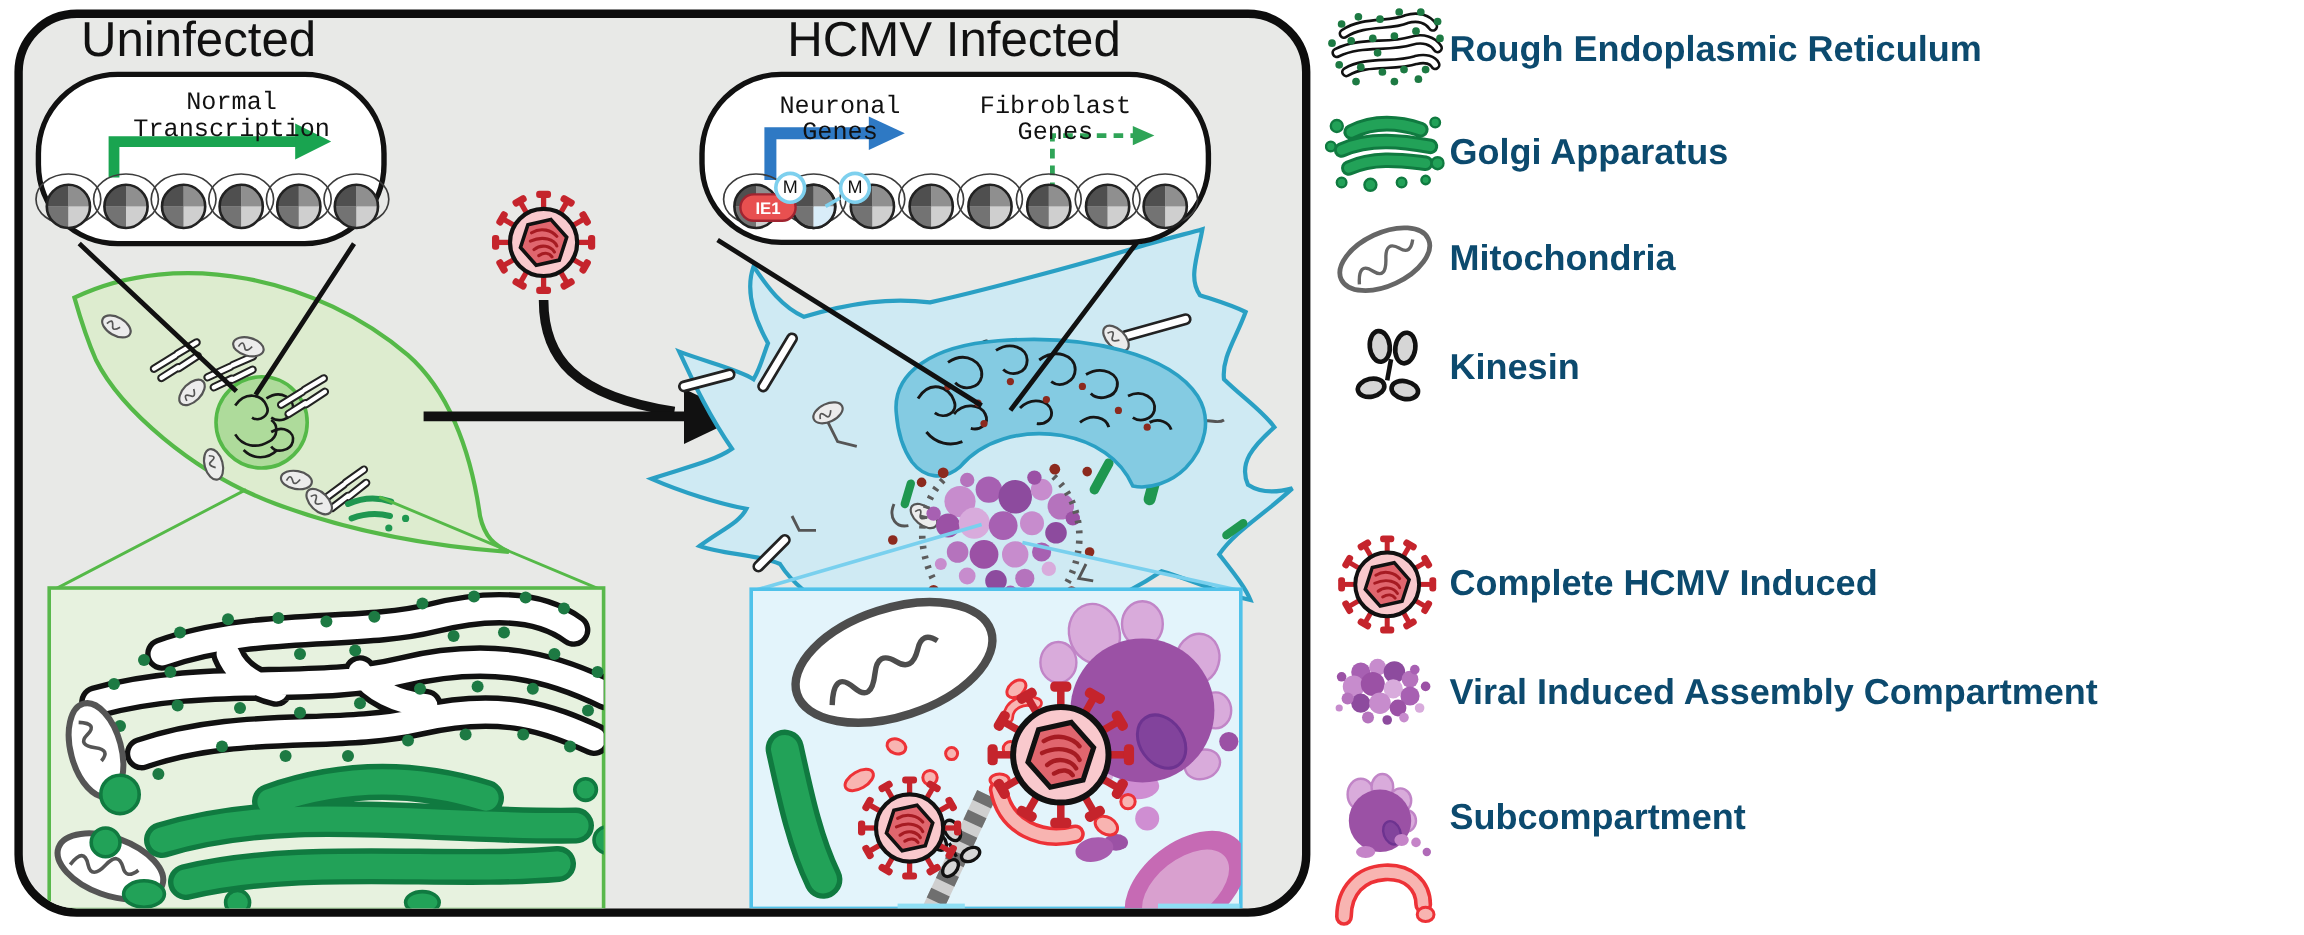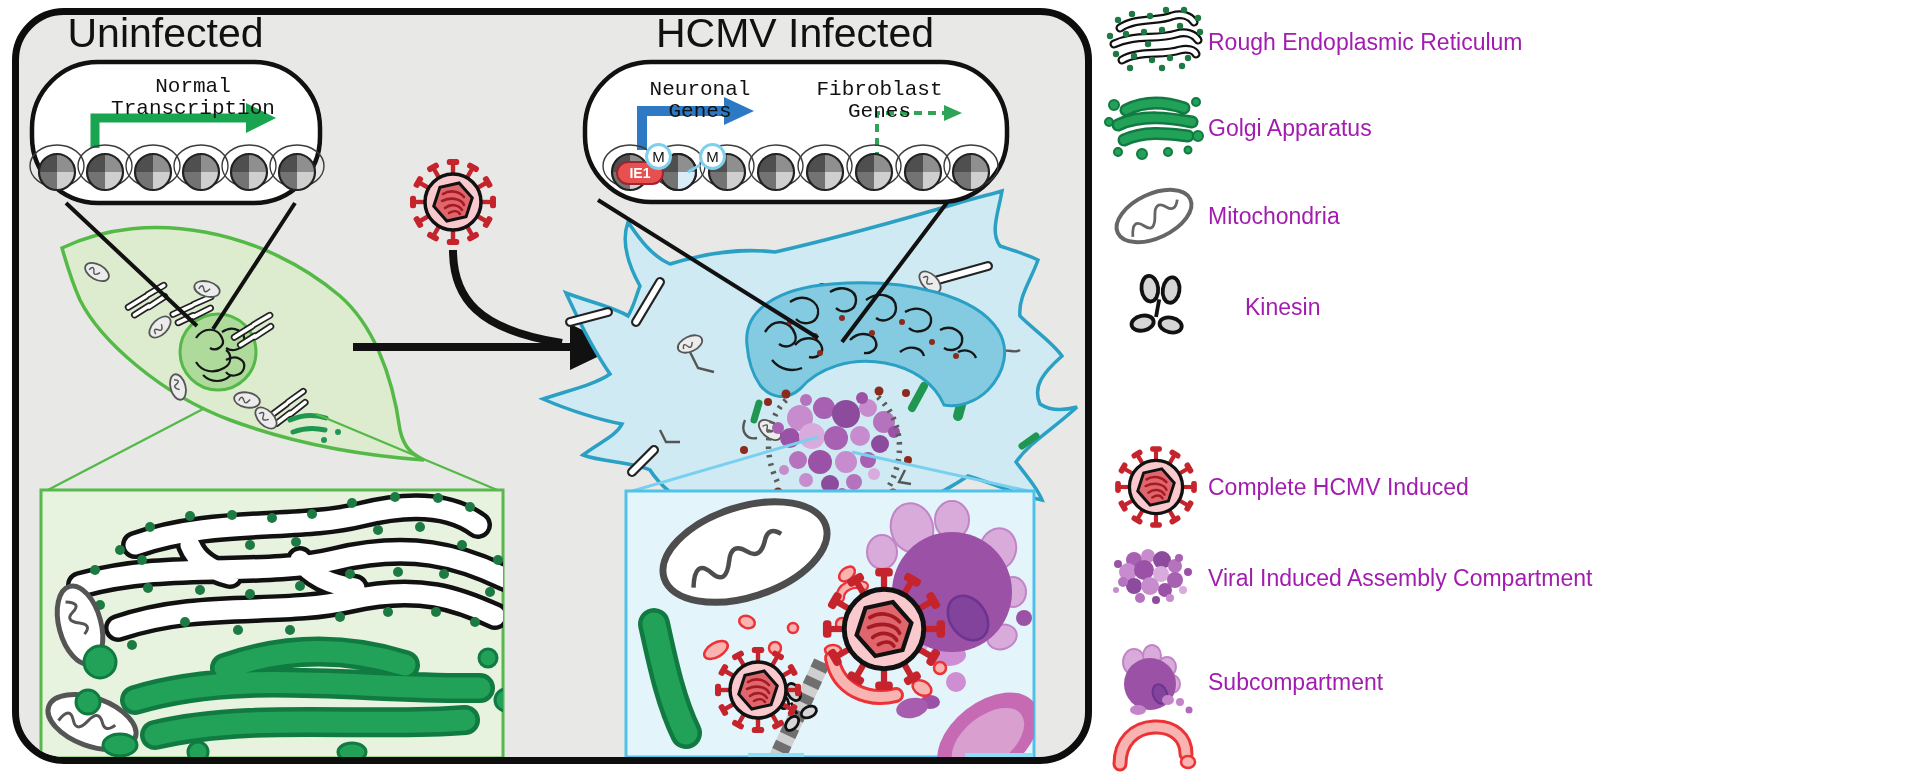--- a/index.html
+++ b/index.html
@@ -13,21 +13,21 @@
   .inset-lbl{font-size:21px;font-family:Liberation Mono, monospace;}
   .ie1{position:absolute;z-index:7;left:616px;top:161px;width:48px;height:24px;background:#e85050;
        border:2px solid #a02430;border-radius:13px;color:#ffffff;font-size:14px;font-weight:bold;
        display:flex;align-items:center;justify-content:center;box-sizing:border-box;}
   .mdot{position:absolute;z-index:7;width:27px;height:27px;background:#ffffff;border:3px solid #7ed0ee;
         border-radius:50%;color:#111;font-size:15px;display:flex;align-items:center;justify-content:center;
         box-sizing:border-box;}
   .legend{position:absolute;left:1100px;top:0;width:820px;height:779px;}
   .legend-row{position:absolute;left:4px;width:812px;height:84px;display:flex;align-items:center;}
   .legend-icon{width:100px;height:84px;flex:0 0 100px;display:flex;align-items:center;justify-content:center;}
-  .legend-label{font-size:23px;color:#a21caf;padding-left:4px;white-space:nowrap;}
+  .legend-label{font-size:30px;color:#0c4a6e;padding-left:4px;white-space:nowrap;font-weight:bold;}
 </style>
 </head>
 <body>
 
 <div class="canvas">
 
   <div class="panel">
     <svg width="1066" height="742" viewBox="19 15 1066 742">
       <defs>
         <g id="nuc">
@@ -485,21 +485,21 @@
         <svg width="100" height="76" viewBox="0 0 100 76">
           <g transform="translate(50,38) rotate(-25)">
             <ellipse rx="40" ry="22" fill="#fff" stroke="#666" stroke-width="4"></ellipse>
             <path d="M-28,10 q7,-18 15,-5 q7,11 14,-5 q6,-14 14,-3 q6,9 13,-2" fill="none" stroke="#666" stroke-width="2.8"></path>
           </g>
         </svg>
       </div>
       <span class="legend-label">Mitochondria</span>
     </div>
 
-    <div class="legend-row" style="top:265px;gap:37px;">
+    <div class="legend-row" style="top:265px;">
       <div class="legend-icon">
         <svg width="100" height="84" viewBox="0 0 100 84">
           <use href="#kinesin-l"></use>
           <g transform="translate(52,52) scale(1.6)">
             <line x1="0" y1="0" x2="2" y2="-11" stroke="#111" stroke-width="2.4"></line>
             <ellipse cx="-9" cy="2" rx="7" ry="4.6" fill="#d6d6d6" stroke="#111" stroke-width="2.4" transform="rotate(-12)"></ellipse>
             <ellipse cx="10" cy="3" rx="7" ry="4.6" fill="#d6d6d6" stroke="#111" stroke-width="2.4" transform="rotate(12)"></ellipse>
             <ellipse cx="-2" cy="-18" rx="5.2" ry="8" fill="#d6d6d6" stroke="#111" stroke-width="2.4" transform="rotate(-6)"></ellipse>
             <ellipse cx="7" cy="-18" rx="5.2" ry="8" fill="#d6d6d6" stroke="#111" stroke-width="2.4" transform="rotate(8)"></ellipse>
           </g>

